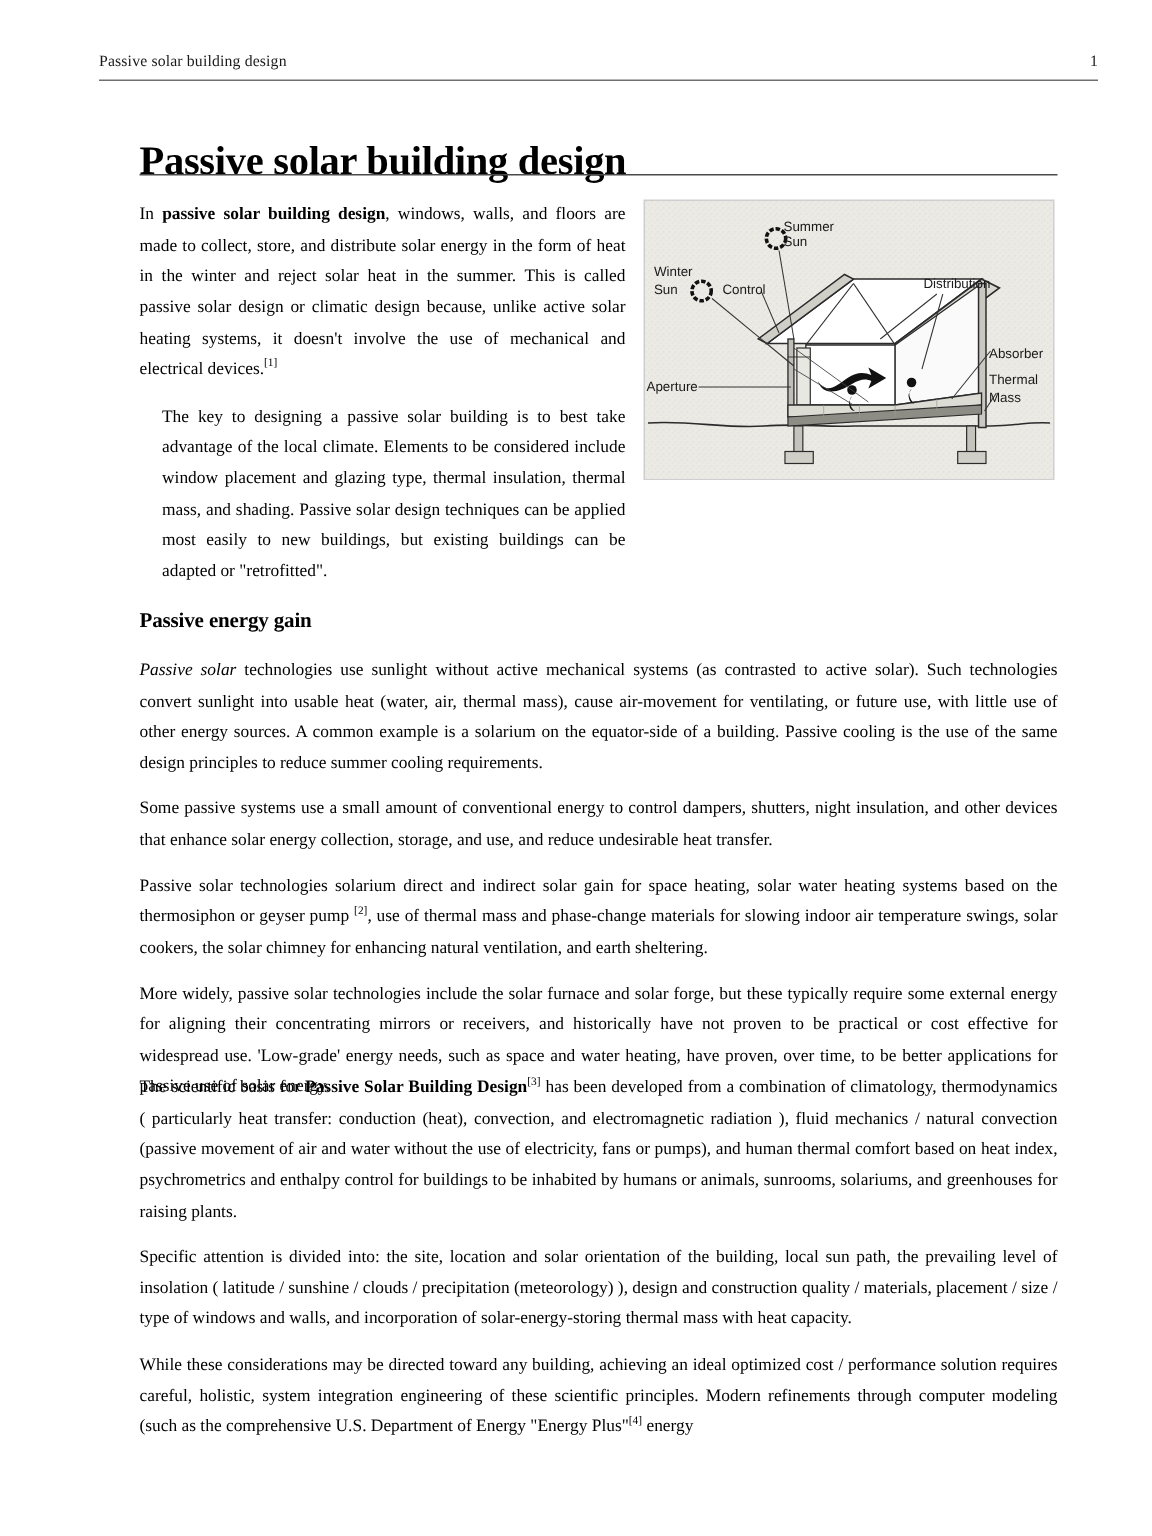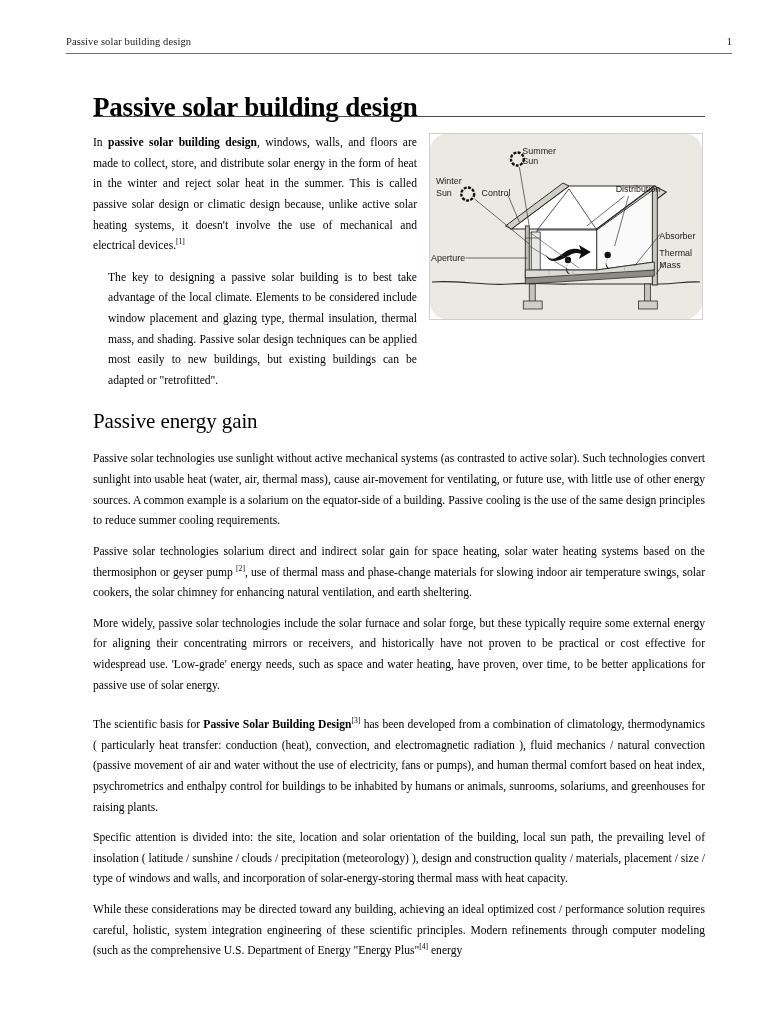--- a/index.html
+++ b/index.html
@@ -93,35 +93,34 @@
     background: #ffffff;
     box-sizing: border-box;
     padding: 0;
   }
   .figure-img-wrap {
     width: 100%;
     height: 185px;
     background: #e9e9e4;
     position: relative;
     overflow: hidden;
-    border-radius: 17px;
   }
   .figure-img-wrap svg { display: block; width: 100%; height: 100%; }
   .figure-caption {
     font-size: 9.2px;
     line-height: 1.45;
     text-align: center;
     padding: 7px 13px 9px 13px;
     color: #111;
   }
 
   
   .section-h2 {
-    font-size: 21px;
-    font-weight: normal;
+    font-size: 14px;
+    font-weight: bold;
     letter-spacing: -0.1px;
     margin: 0 0 9px 0;
   }
 
   
   .body-flow {
     position: absolute;
     left: 77px;
     width: 612px;
     font-size: 11.6px;
@@ -133,21 +132,21 @@
 
   #sec-energy { top: 403px; }
   #sec-science { top: 715px; }
 
   sup {
     font-size: 7.6px;
     vertical-align: super;
     line-height: 0;
   }
   .bold { font-weight: bold; }
-  .ital { }
+  .ital { font-style: italic; }
 
   
   .dlabel {
     font-family: "Liberation Sans", "DejaVu Sans", sans-serif;
     font-size: 9px;
     fill: #1a1a1a;
   }
 </style>
 </head>
 <body>
@@ -257,20 +256,21 @@
         <text class="dlabel" x="1" y="127">Aperture</text>
       </svg>
     </div>
   </div>
 
   <div class="body-flow" id="sec-energy">
     <h2 class="section-h2">Passive energy gain</h2>
 
     <p><span class="ital">Passive solar</span><span> technologies use sunlight without active mechanical systems (as contrasted to active solar). Such technologies convert sunlight into usable heat (water, air, thermal mass), cause air-movement for ventilating, or future use, with little use of other energy sources. A common example is a solarium on the equator-side of a building. Passive cooling is the use of the same design principles to reduce summer cooling requirements.</span></p>
 
+    <p>Some passive systems use a small amount of conventional energy to control dampers, shutters, night insulation, and other devices that enhance solar energy collection, storage, and use, and reduce undesirable heat transfer.</p>
 
     <p><span>Passive solar technologies solarium direct and indirect solar gain for space heating, solar water heating systems based on the thermosiphon or geyser pump </span><sup>[2]</sup><span>, use of thermal mass and phase-change materials for slowing indoor air temperature swings, solar cookers, the solar chimney for enhancing natural ventilation, and earth sheltering.</span></p>
 
     <p>More widely, passive solar technologies include the solar furnace and solar forge, but these typically require some external energy for aligning their concentrating mirrors or receivers, and historically have not proven to be practical or cost effective for widespread use. 'Low-grade' energy needs, such as space and water heating, have proven, over time, to be better applications for passive use of solar energy.</p>
   </div>
 
   <div class="body-flow" id="sec-science">
 
     <p><span>The scientific basis for </span><span class="bold">Passive Solar Building Design</span><sup>[3]</sup><span> has been developed from a combination of climatology, thermodynamics ( particularly heat transfer: conduction (heat), convection, and electromagnetic radiation ), fluid mechanics / natural convection (passive movement of air and water without the use of electricity, fans or pumps), and human thermal comfort based on heat index, psychrometrics and enthalpy control for buildings to be inhabited by humans or animals, sunrooms, solariums, and greenhouses for raising plants.</span></p>
 

